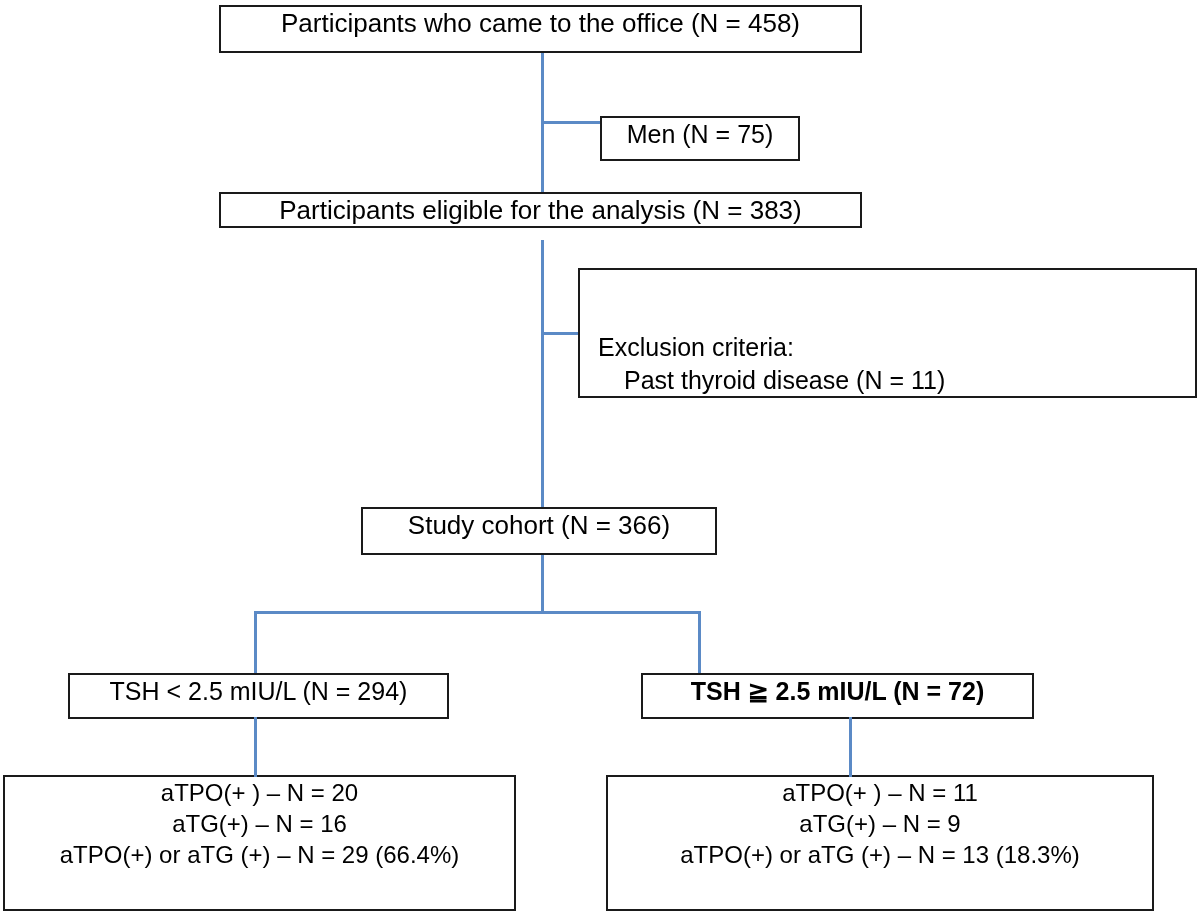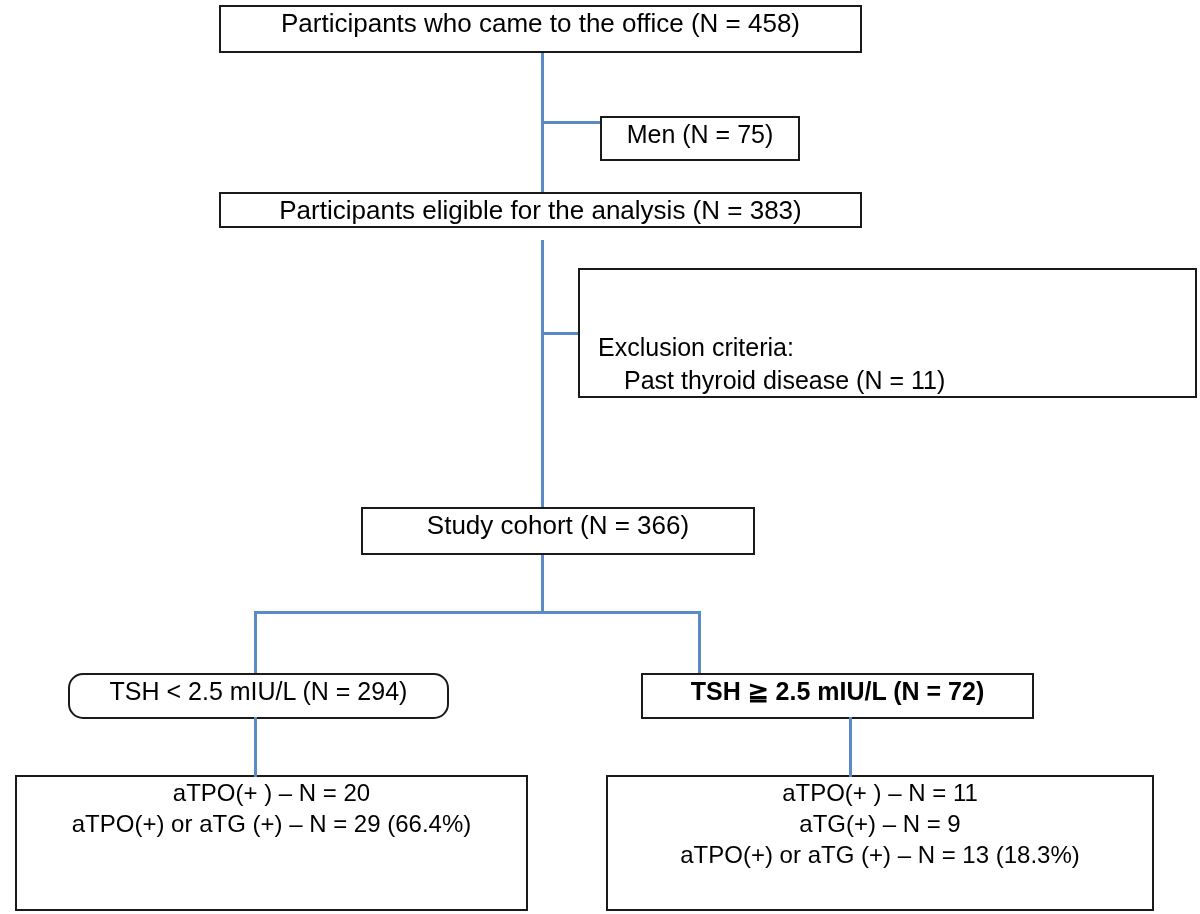--- a/index.html
+++ b/index.html
@@ -52,24 +52,24 @@
   .fs-25 { font-size: 25px; }
   .fs-24 { font-size: 24px; }
   .indent { padding-left: 26px; }
 
   
   #node-came      { left: 219px; top: 5px;   width: 643px; height: 48px; }
   #node-men       { left: 600px; top: 100px; width: 200px; height: 45px; margin-top: 16px; }
   #node-eligible  { left: 219px; top: 192px; width: 643px; height: 36px; }
   #node-exclusion { left: 578px; top: 268px; width: 619px; height: 130px;
                     padding: 10px 0 0 18px; }
-  #node-cohort    { left: 361px; top: 507px; width: 394px; height: 48px; }
-  #node-tsh-low   { left: 68px;  top: 673px; width: 381px; height: 46px; border-radius: 15px; }
+  #node-cohort    { left: 361px; top: 507px; width: 356px; height: 48px; }
+  #node-tsh-low   { left: 68px;  top: 673px; width: 381px; height: 46px; }
   #node-tsh-high  { left: 641px; top: 673px; width: 393px; height: 46px; font-weight: bold; }
-  #node-res-left  { left: 15px;   top: 775px; width: 513px; height: 136px; }
+  #node-res-left  { left: 3px;   top: 775px; width: 513px; height: 136px; }
   #node-res-right { left: 606px; top: 775px; width: 548px; height: 136px; }
 </style>
 </head>
 <body>
 
 <div id="flowchart">
 
   <div class="conn conn-v" style="left:541px; top:53px; height:140px;"></div>
 
   <div class="conn conn-h" style="left:541px; top:121px; width:61px;"></div>
@@ -114,20 +114,21 @@
   <div class="node fs-25" id="node-tsh-low">
     <span class="line">TSH &lt; 2.5 mIU/L (N = 294)</span>
   </div>
 
   <div class="node fs-25" id="node-tsh-high">
     <span class="line">TSH ≧ 2.5 mIU/L (N = 72)</span>
   </div>
 
   <div class="node fs-24" id="node-res-left">
     <span class="line">aTPO(+ ) – N = 20</span>
+    <span class="line">aTG(+) – N = 16</span>
     <span class="line">aTPO(+) or aTG (+) – N = 29 (66.4%)</span>
   </div>
 
   <div class="node fs-24" id="node-res-right">
     <span class="line">aTPO(+ ) – N = 11</span>
     <span class="line">aTG(+) – N = 9</span>
     <span class="line">aTPO(+) or aTG (+) – N = 13 (18.3%)</span>
   </div>
 
 </div>

